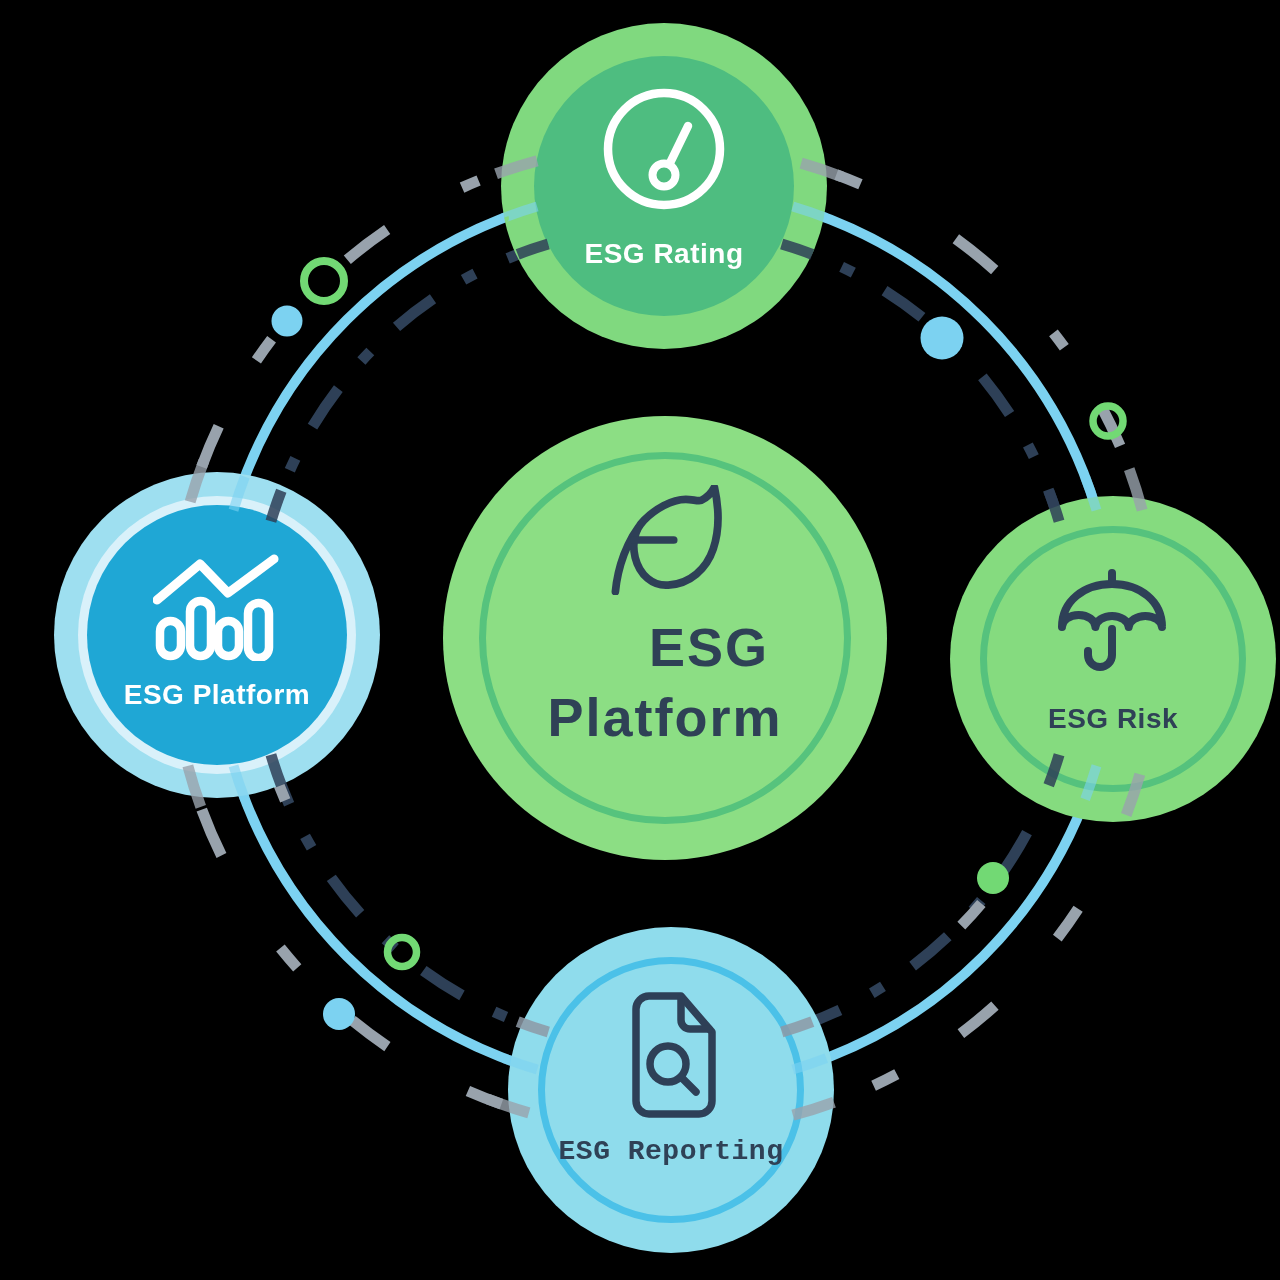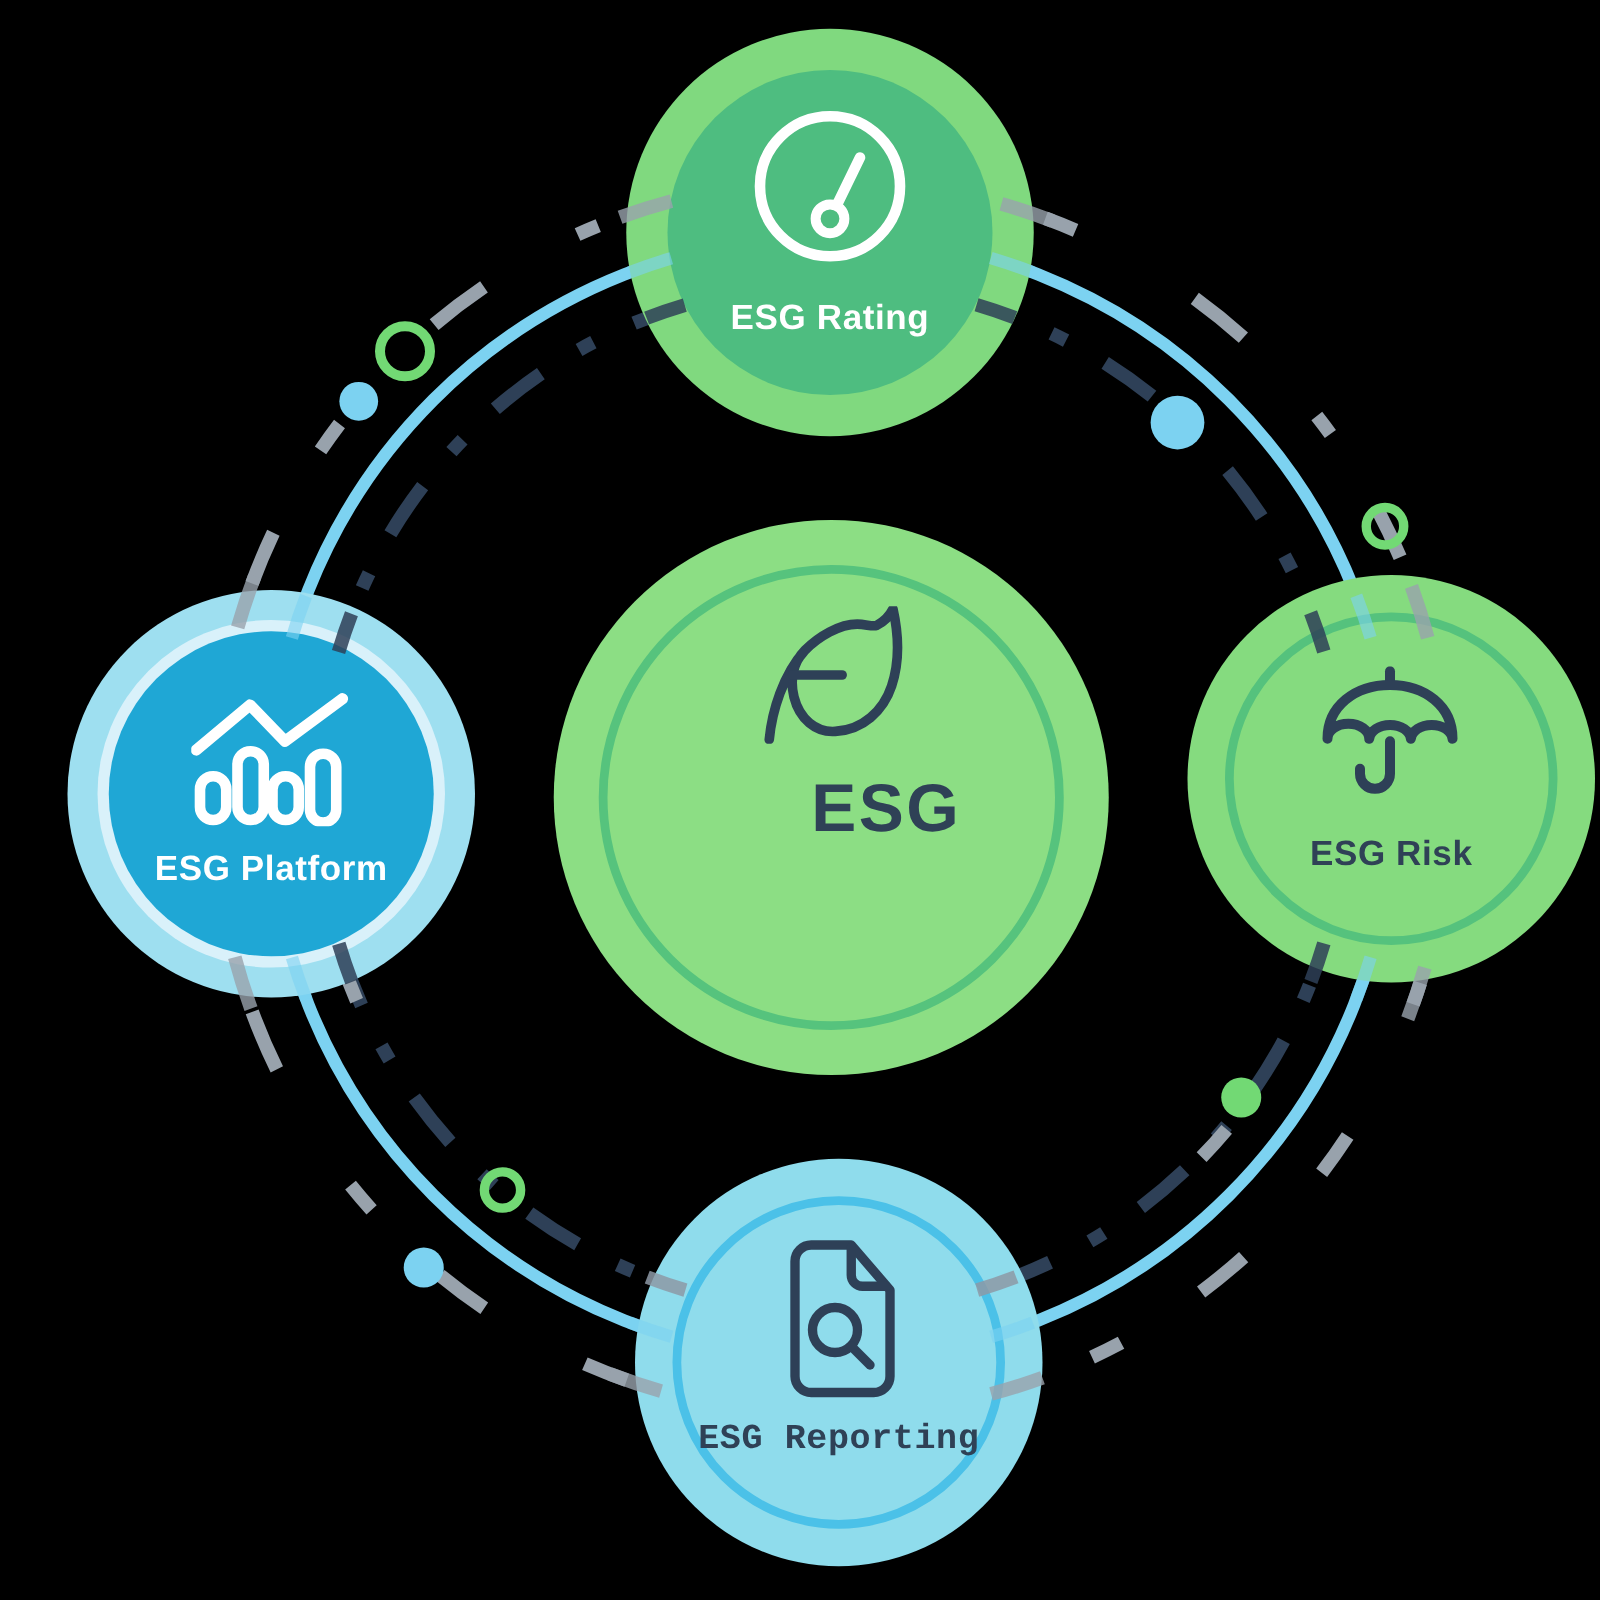--- a/index.html
+++ b/index.html
@@ -17,21 +17,21 @@
     font-weight:600;font-size:28px;letter-spacing:0.5px;line-height:42px;height:42px;
   }
   .node-icon{position:absolute;}
   
   #node-rating{left:477px;top:23px;width:326px;height:326px;}
   #node-rating .outer{left:0;top:0;width:326px;height:326px;background:#80D97F;}
   #node-rating .inner{left:33px;top:33px;width:260px;height:260px;background:#4EBD80;}
   #node-rating .node-label{top:210px;color:#FFFFFF;}
   #node-rating .node-icon{left:99px;top:63px;}
   
-  #node-risk{left:926px;top:460px;width:326px;height:326px;}
+  #node-risk{left:926px;top:496px;width:326px;height:326px;}
   #node-risk .outer{left:0;top:0;width:326px;height:326px;background:#85DB7F;}
   #node-risk .inset-ring{left:30px;top:30px;width:266px;height:266px;border:7px solid #55C27D;background:transparent;box-sizing:border-box;}
   #node-risk .node-label{top:202px;color:#2F4156;}
   #node-risk .node-icon{left:101px;top:73px;}
   
   #node-reporting{left:484px;top:927px;width:326px;height:326px;font-family:Liberation Mono, monospace;}
   #node-reporting .outer{left:0;top:0;width:326px;height:326px;background:#8FDCEC;}
   #node-reporting .inset-ring{left:30px;top:30px;width:266px;height:266px;border:7px solid #4BC1E8;background:transparent;box-sizing:border-box;}
   #node-reporting .node-label{top:204px;color:#2F4156;}
   #node-reporting .node-icon{left:115px;top:63px;}
@@ -137,20 +137,21 @@
                  C 74 13, 79 15, 82 14
                  C 88 11, 92 6, 94 2
                  C 98 20, 99 40, 93 58
                  C 87 76, 72 90, 52 91
                  C 38 92, 26 82, 22 66
                  C 19 54, 21 41, 30 32"></path>
         <path d="M 21 50 H 57"></path>
       </g>
     </svg>
     <div class="center-line" id="center-line1">ESG</div>
+    <div class="center-line" id="center-line2">Platform</div>
   </div>
 
   <svg class="layer over" width="1280" height="1280" viewBox="0 0 1280 1280">
 
     <circle cx="641" cy="638" r="450" fill="none" stroke="#7CD2F1" stroke-width="10" opacity="0.6" pathLength="720" stroke-dasharray="9 66 9 96" transform="rotate(-21 641 638)"></circle>
 
     <circle cx="641" cy="638" r="494" fill="none" stroke="#98A2AC" stroke-width="11" opacity="0.8" pathLength="720" stroke-dasharray="10 62 10 98" transform="rotate(-20 641 638)"></circle>
 
     <circle cx="641" cy="638" r="411" fill="none" stroke="#2E4057" stroke-width="11" opacity="0.85" pathLength="720" stroke-dasharray="9 66 9 96 0 180 9 66 9 96 9 66 9 96" transform="rotate(-21 641 638)"></circle>
 

